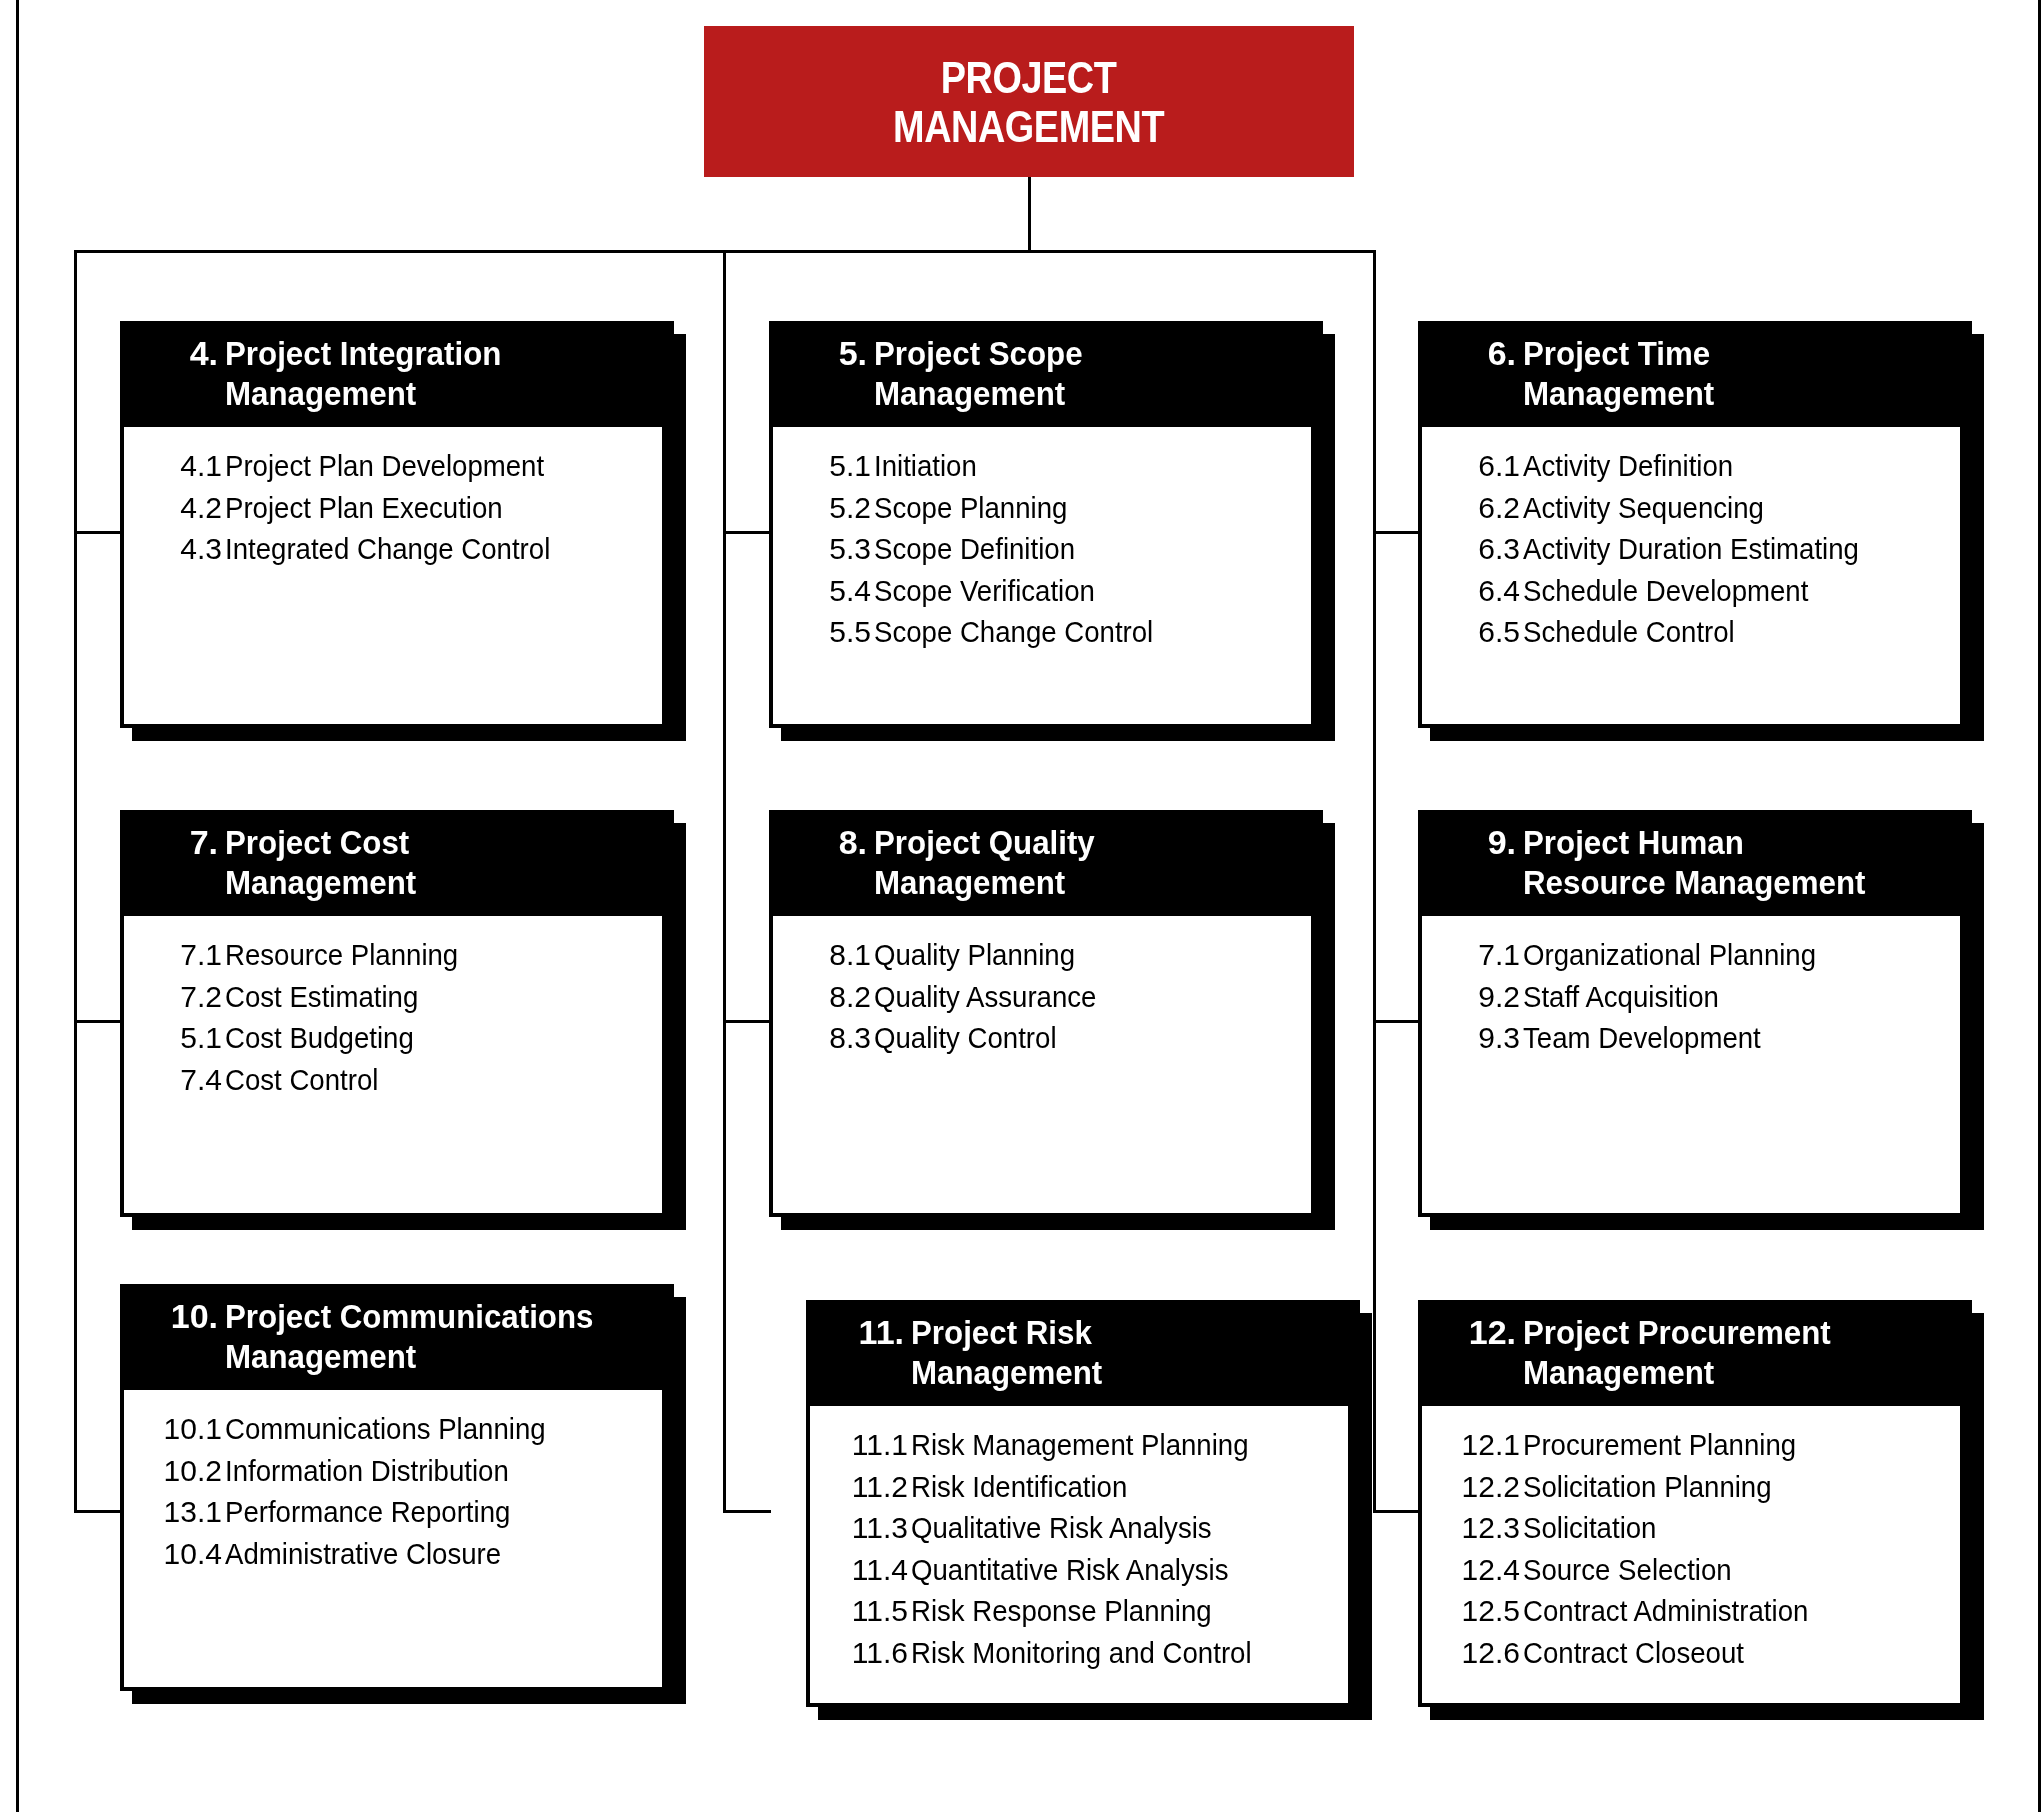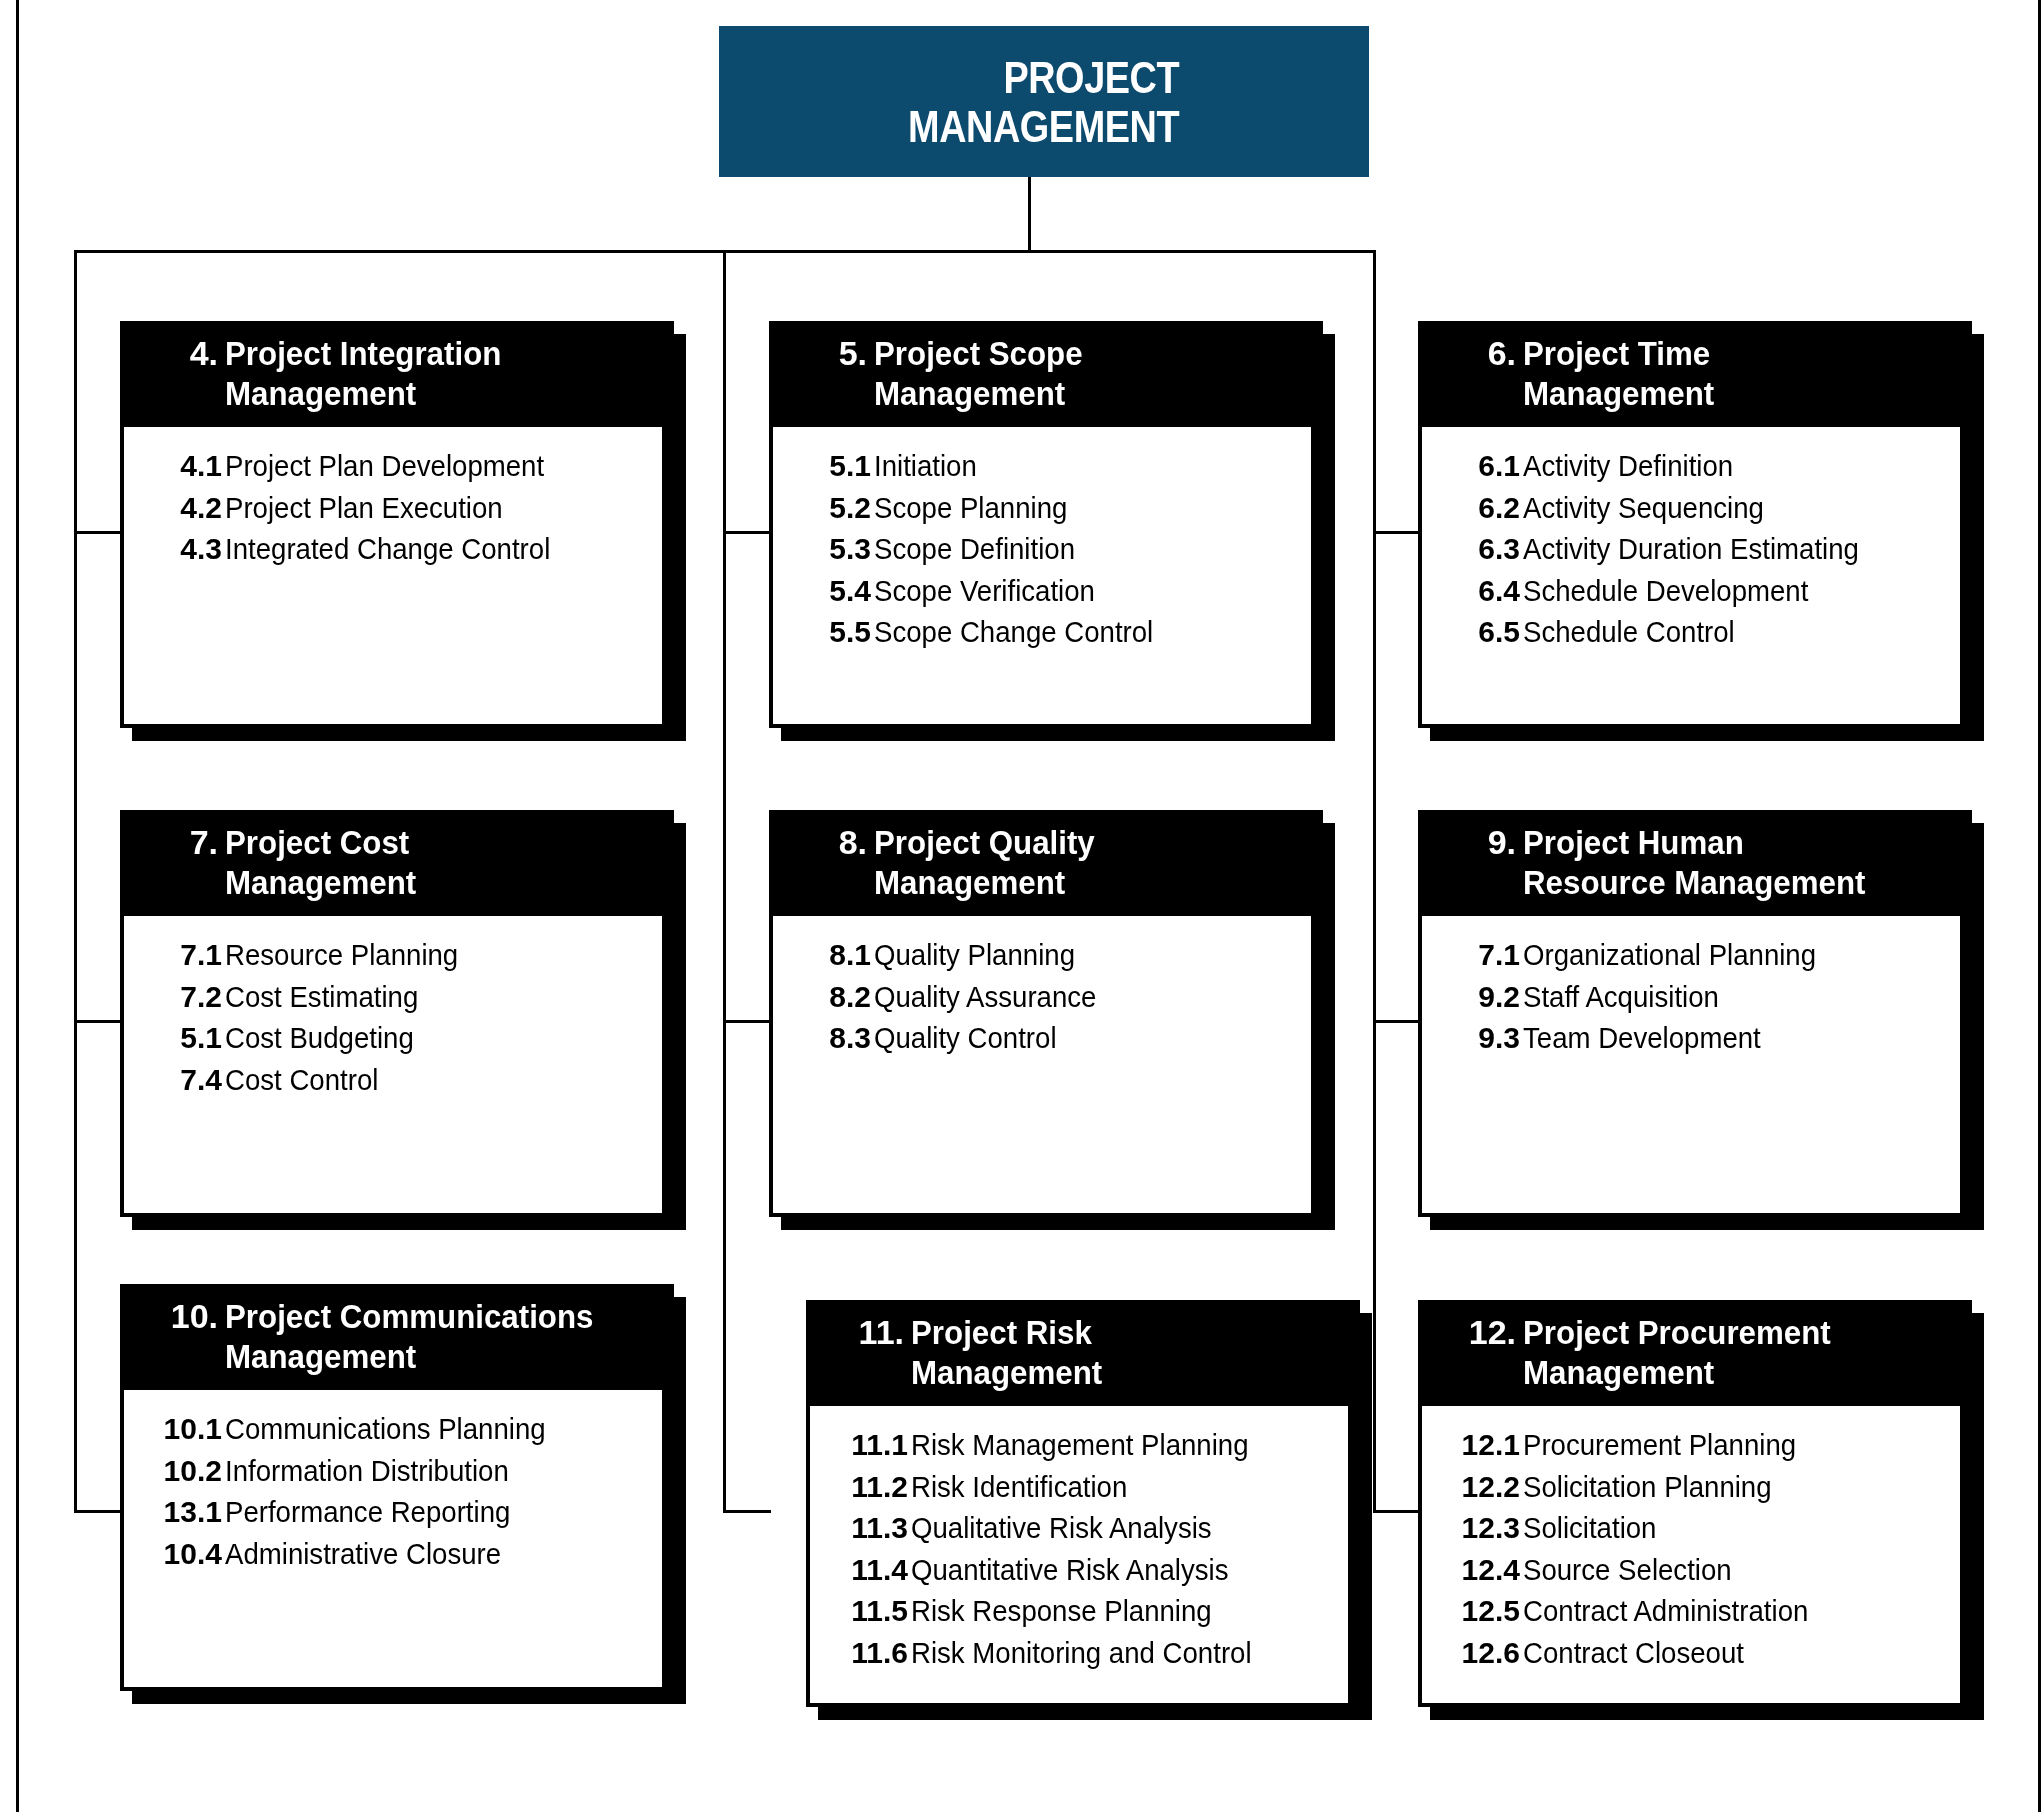--- a/index.html
+++ b/index.html
@@ -1,35 +1,35 @@
 <!DOCTYPE html>
 <html><head>
 <meta charset="utf-8">
 <style>
   html, body { margin: 0; padding: 0; background: #ffffff; }
   body { width: 2043px; height: 1812px; position: relative; overflow: hidden;
          font-family: "Liberation Sans", "DejaVu Sans", sans-serif; color: #000; }
   .line { position: absolute; background: #000; }
   .root-box { position: absolute; left: 704px; top: 26px; width: 650px; height: 151px;
-              background: #0c4a6e; color: #fff; display: flex; align-items: center; justify-content: center;
-              text-align: right; margin-left: 15px; }
+              background: #b91c1c; color: #fff; display: flex; align-items: center; justify-content: center;
+              text-align: center; }
   .root-title { font-weight: bold; font-size: 44px; line-height: 49px; letter-spacing: -0.5px;
                 transform: scaleX(0.86); white-space: pre-line; }
   .ka { position: absolute; width: 554px; height: 407px; }
   .ka .shadow { position: absolute; left: 12px; top: 13px; width: 554px; height: 407px; background: #000; }
   .ka .card { position: absolute; left: 0; top: 0; width: 554px; height: 407px; background: #000;
               box-sizing: border-box; }
   .ka .head { height: 106px; color: #fff; position: relative; }
   .ka .head .num { position: absolute; right: 456px; top: 12px; font-weight: bold; font-size: 34px; line-height: 40px; }
   .ka .head .title { position: absolute; left: 105px; top: 12px; width: 440px; font-weight: bold; font-size: 34px;
                      line-height: 40px; white-space: pre-line; transform: scaleX(0.92); transform-origin: left top; }
   .ka .body { position: absolute; left: 4px; top: 106px; right: 12px; bottom: 4px; background: #fff; }
   .ka .items { position: absolute; left: 0; top: 18px; right: 0; }
   .ka .item { position: relative; height: 41.5px; font-size: 30px; line-height: 41.5px; white-space: nowrap; }
-  .ka .item .inum { position: absolute; right: 440px; font-weight: bold; }
+  .ka .item .inum { position: absolute; right: 440px; font-weight: normal; }
   .ka .item .ilabel { position: absolute; left: 101px; transform: scaleX(0.92); transform-origin: left center; }
 </style>
 </head>
 <body>
 
 <div class="line" style="left:16px;top:0;width:3px;height:1812px;"></div>
 <div class="line" style="left:2038px;top:0;width:3px;height:1812px;"></div>
 
 <div class="root-box">
   <div class="root-title">PROJECT

